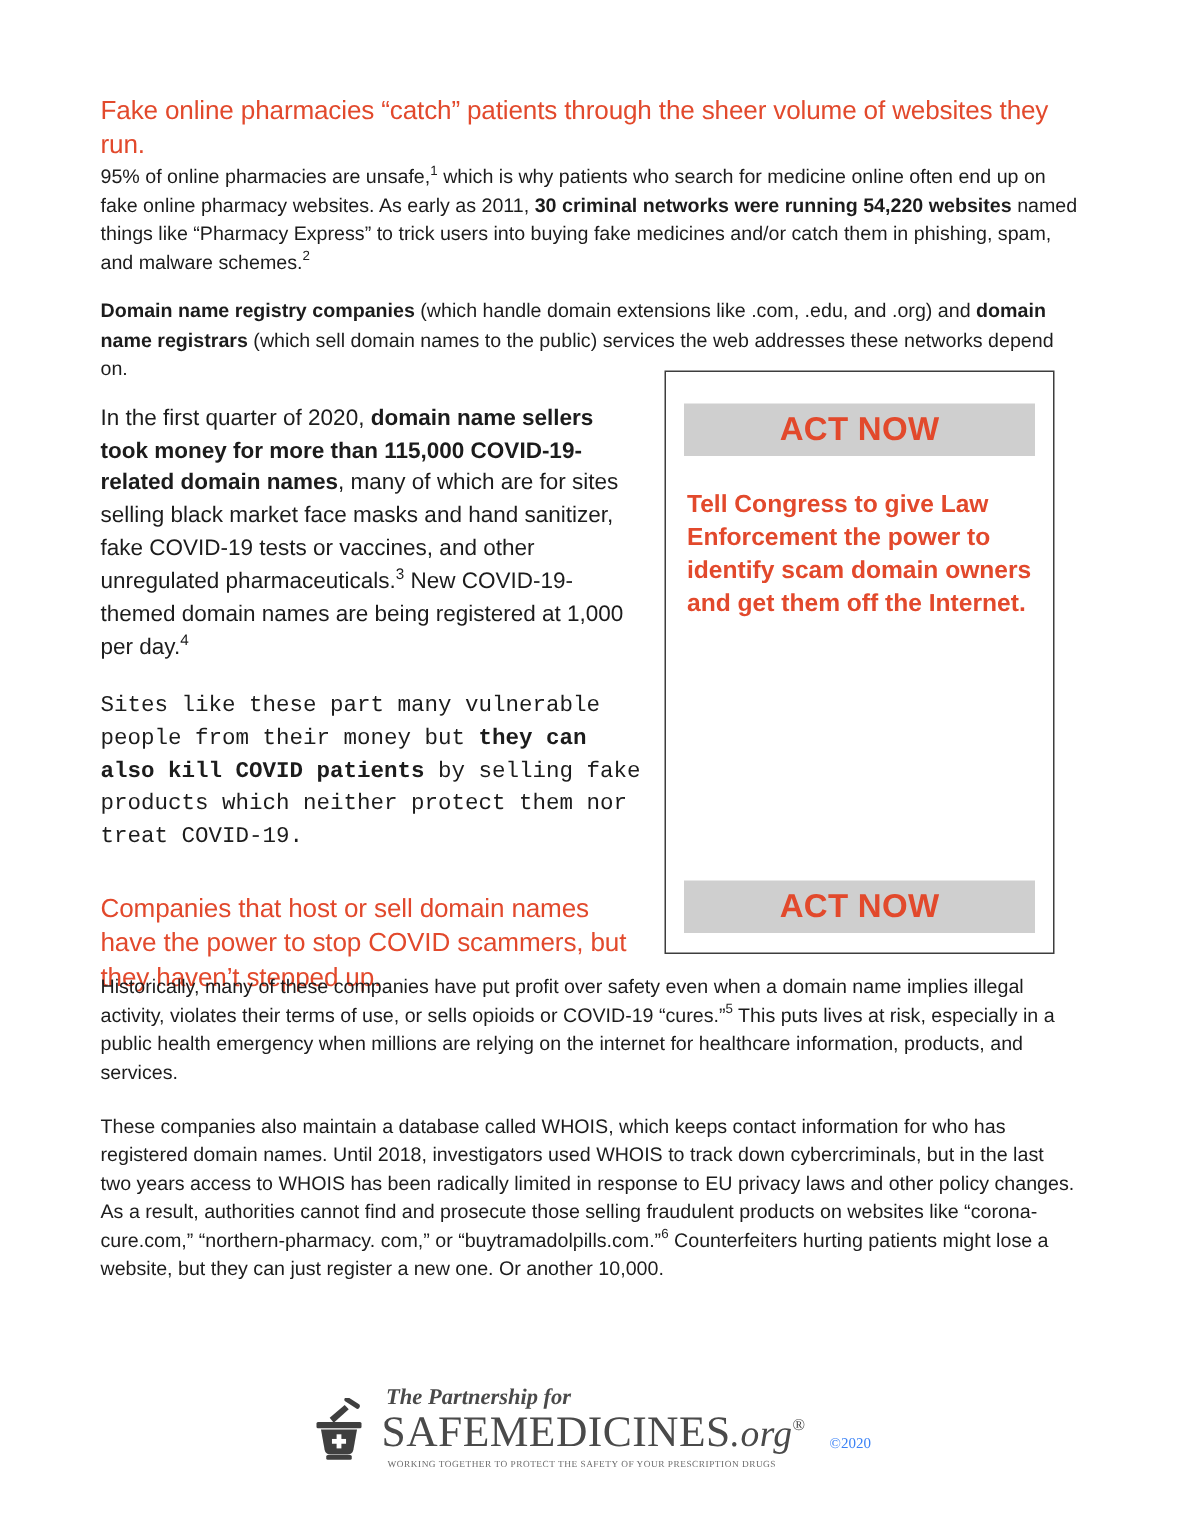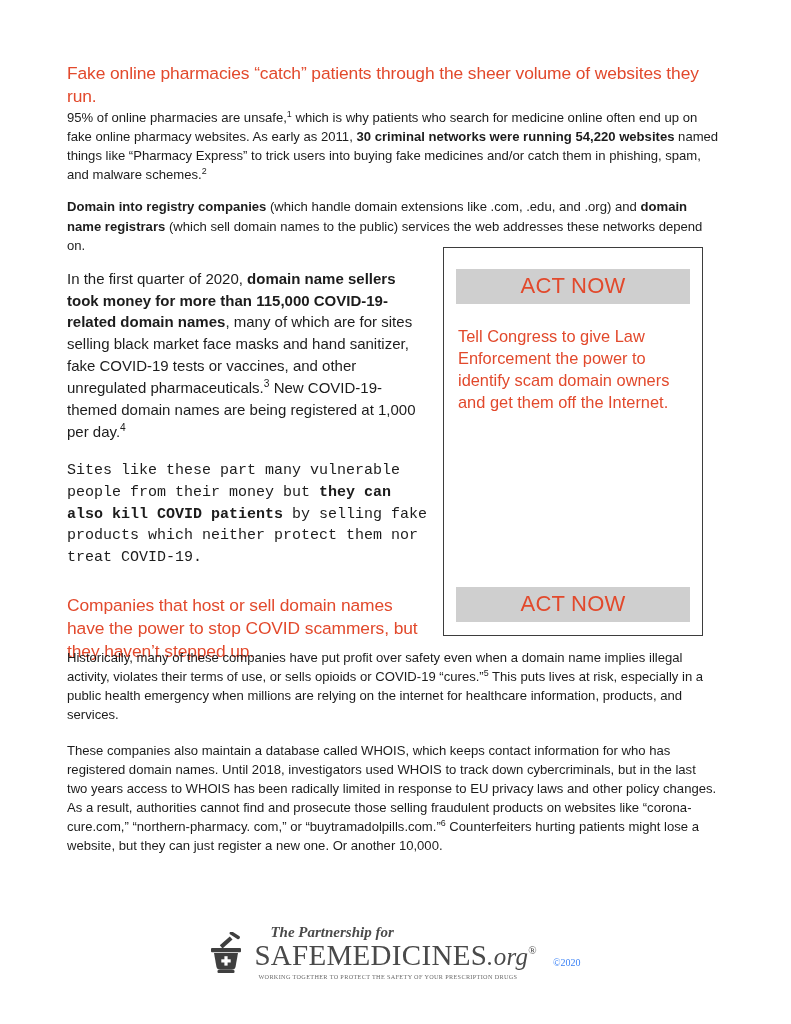--- a/index.html
+++ b/index.html
@@ -76,20 +76,21 @@
   
   .cta-box {
     position: absolute;
     left: 443px;
     top: 247px;
     width: 260px;
     height: 389px;
     border: 1.6px solid #3d3d3d;
     background: #ffffff;
     box-sizing: border-box;
+    font-weight: bold;
   }
   .cta-band {
     background: #cfcfcf;
     color: #e2492c;
     text-align: center;
     font-size: 22px;
     line-height: 1.32;
     padding: 2px 0 4px 0;
     letter-spacing: 0.2px;
   }
@@ -151,21 +152,21 @@
     display: flex;
     flex-direction: column;
     line-height: 1;
   }
   .logo-line1 {
     font-family: "Liberation Serif", serif;
     font-style: italic;
     font-weight: 700;
     font-size: 15px;
     color: #4a4a4a;
-    margin-left: 16px;
+    margin-left: 3px;
     margin-bottom: 1px;
   }
   .logo-line2 {
     font-family: "Liberation Serif", serif;
     font-size: 29px;
     color: #4a4a4a;
     letter-spacing: 0.3px;
     white-space: nowrap;
   }
   .logo-line2 .org {
@@ -198,21 +199,21 @@
 <body>
 
 <div class="page">
 
   <div class="content">
 
     <h1 class="heading heading-lead">Fake online pharmacies “catch” patients through the sheer volume of websites they run.</h1>
 
     <p class="body-p"><span>95% of online pharmacies are unsafe,</span><sup>1</sup><span> which is why patients who search for medicine online often end up on fake online pharmacy websites. As early as 2011, </span><b>30 criminal networks were running 54,220 websites</b><span> named things like “Pharmacy Express” to trick users into buying fake medicines and/or catch them in phishing, spam, and malware schemes.</span><sup>2</sup></p>
 
-    <p class="body-p"><b>Domain into registry companies</b><span> (which handle domain extensions like .com, .edu, and .org) and </span><b>domain name registrars</b><span> (which sell domain names to the public) services the web addresses these networks depend on.</span></p>
+    <p class="body-p"><b>Domain name registry companies</b><span> (which handle domain extensions like .com, .edu, and .org) and </span><b>domain name registrars</b><span> (which sell domain names to the public) services the web addresses these networks depend on.</span></p>
 
     <div class="cols">
       <div class="col-left">
 
 
         <p class="body-p narrow" style="margin-top:9px;"><span>In the first quarter of 2020, </span><b>domain name sellers took money for more than 115,000 COVID-19-related domain names</b><span>, many of which are for sites selling black market face masks and hand sanitizer, fake COVID-19 tests or vaccines, and other unregulated pharmaceuticals.</span><sup>3</sup><span> New COVID-19- themed domain names are being registered at 1,000 per day.</span><sup>4</sup></p>
 
         <p class="body-p narrow" style="margin-top:17px;font-family:Liberation Mono, monospace;"><span>Sites like these part many vulnerable people from their money but </span><b>they can also kill COVID patients</b><span> by selling fake products which neither protect them nor treat COVID-19.</span></p>
 
         <h2 class="heading" style="margin-top:25px;">Companies that host or sell domain names have the power to stop COVID scammers, but they haven’t stepped up.</h2>

